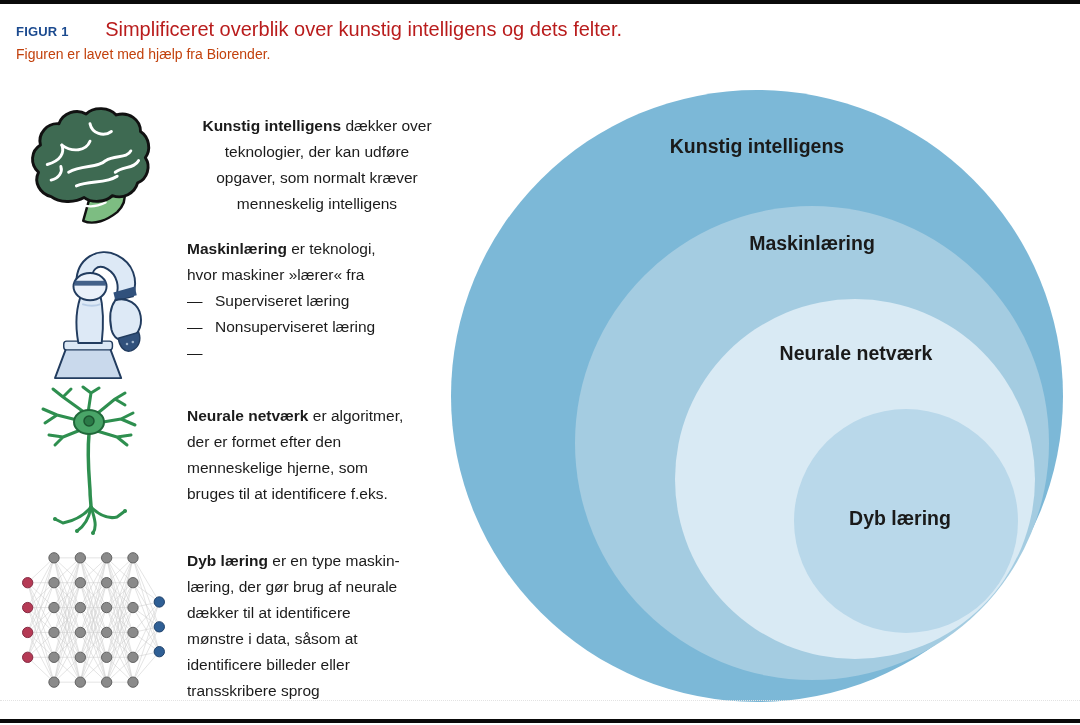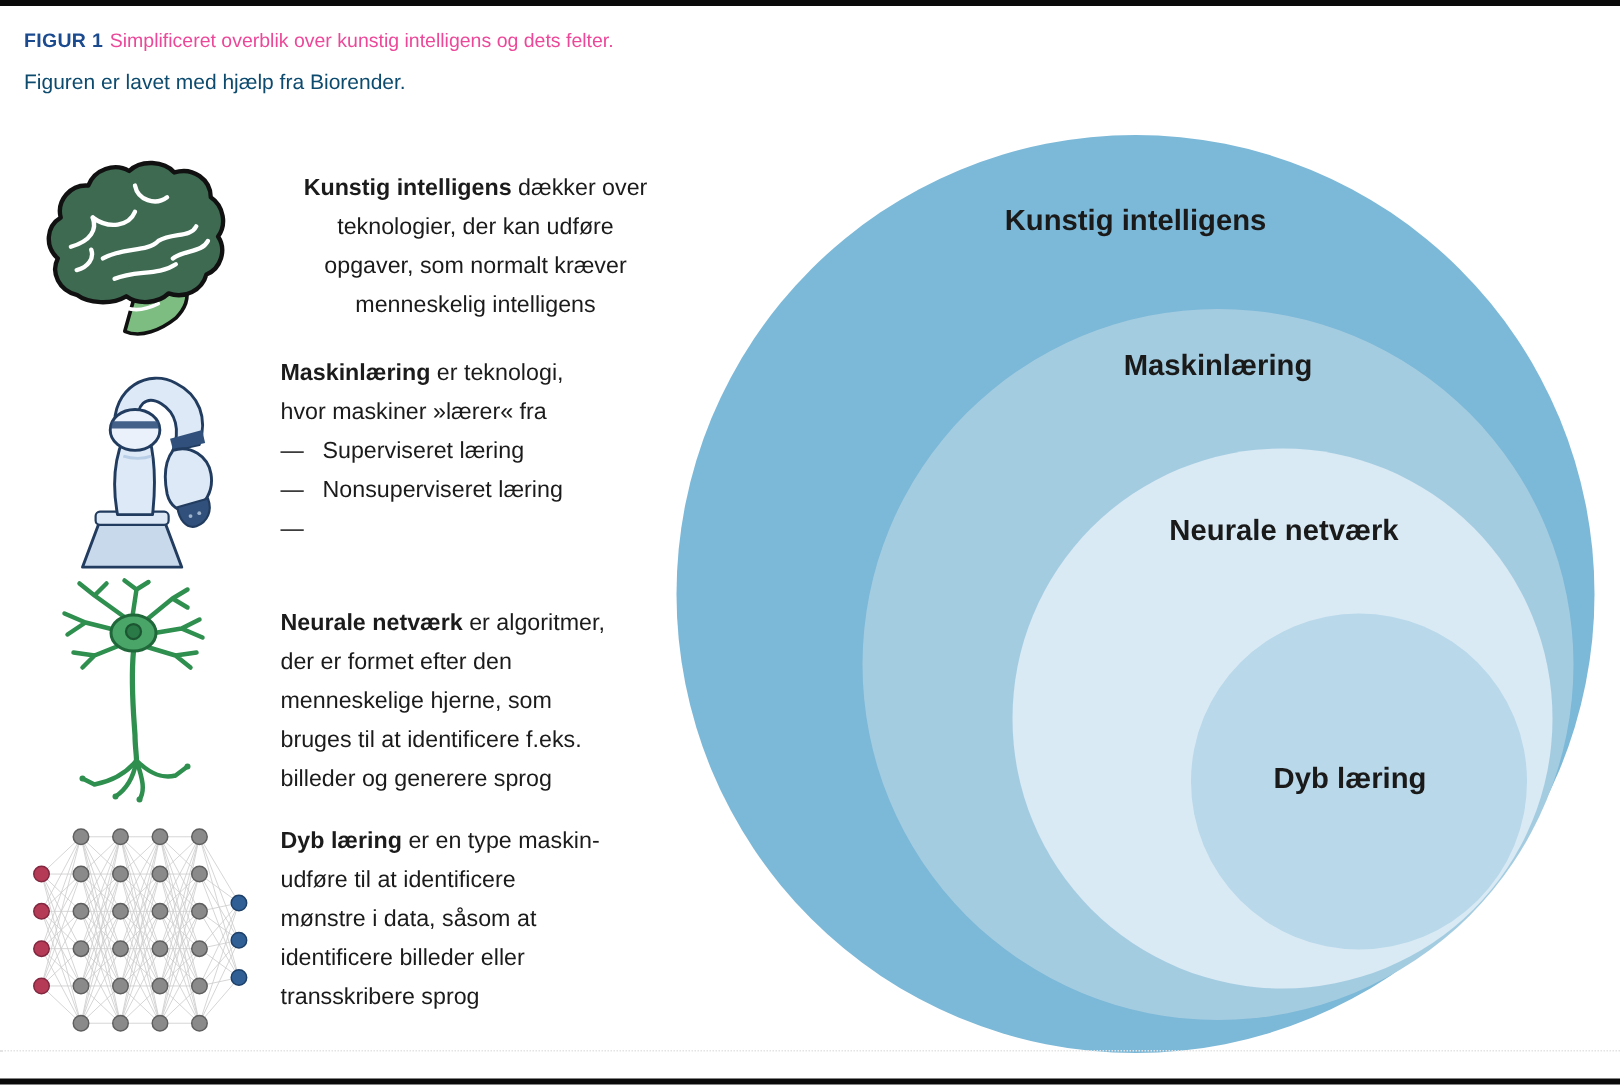--- a/index.html
+++ b/index.html
@@ -5,22 +5,22 @@
   html,body{margin:0;padding:0;background:#fff;}
   #canvas{
     position:relative;width:1080px;height:725px;overflow:hidden;background:#ffffff;
     font-family:"Liberation Sans","DejaVu Sans",sans-serif;
   }
   .topbar{position:absolute;top:0;left:0;width:1080px;height:4px;background:#0a0a0a;}
   .bottombar{position:absolute;top:719px;left:0;width:1080px;height:4px;background:#0a0a0a;}
   .dotline{position:absolute;top:700px;left:0;width:1080px;border-top:1px dotted #e3e3e3;}
   .header{position:absolute;left:16px;top:18px;width:900px;}
   .fig-label{font-weight:bold;font-size:13px;color:#1b4a8f;letter-spacing:.2px;}
-  .fig-title{font-size:13px;color:#ec4899;}
-  .fig-subtitle{position:absolute;left:16px;top:46px;font-size:14px;color:#0c4a6e;}
+  .fig-title{font-size:20px;color:#b91c1c;margin-left:32px;}
+  .fig-subtitle{position:absolute;left:16px;top:46px;font-size:14px;color:#c2410c;}
   .icon-box{position:absolute;}
   .icon-box svg{display:block;width:100%;height:100%;}
   .entry-text{position:absolute;left:187px;width:260px;}
   .tline{font-size:15.5px;line-height:26px;color:#1b1b1b;white-space:nowrap;}
   .tline b{font-weight:bold;}
   .tline.list{display:flex;}
   .tline.list .dash{width:28px;flex:none;}
   #venn-svg{position:absolute;left:0;top:0;width:1080px;height:725px;pointer-events:none;}
   .venn-label{font-family:"Liberation Sans","DejaVu Sans",sans-serif;font-weight:bold;font-size:19.5px;fill:#1a1a1a;text-anchor:middle;}
 </style>
@@ -314,25 +314,25 @@
       </div>
       <div class="tline list">
         <span class="dash">—</span>
       </div>
     </div>
   <div class="entry-text" style="top:403px;">
       <div class="tline"><b>Neurale netværk</b> er algoritmer,</div>
       <div class="tline">der er formet efter den</div>
       <div class="tline">menneskelige hjerne, som</div>
       <div class="tline">bruges til at identificere f.eks.</div>
-      <div class="tline">billeder og generere sprog</div>
     </div>
   <div class="entry-text" style="top:548px;">
       <div class="tline"><b>Dyb læring</b> er en type maskin-</div>
-      <div class="tline">udføre til at identificere</div>
+      <div class="tline">læring, der gør brug af neurale</div>
+      <div class="tline">dækker til at identificere</div>
       <div class="tline">mønstre i data, såsom at</div>
       <div class="tline">identificere billeder eller</div>
       <div class="tline">transskribere sprog</div>
     </div>
 
   <div class="dotline"></div>
   <div class="bottombar"></div>
 </div>
 
 </body></html>

